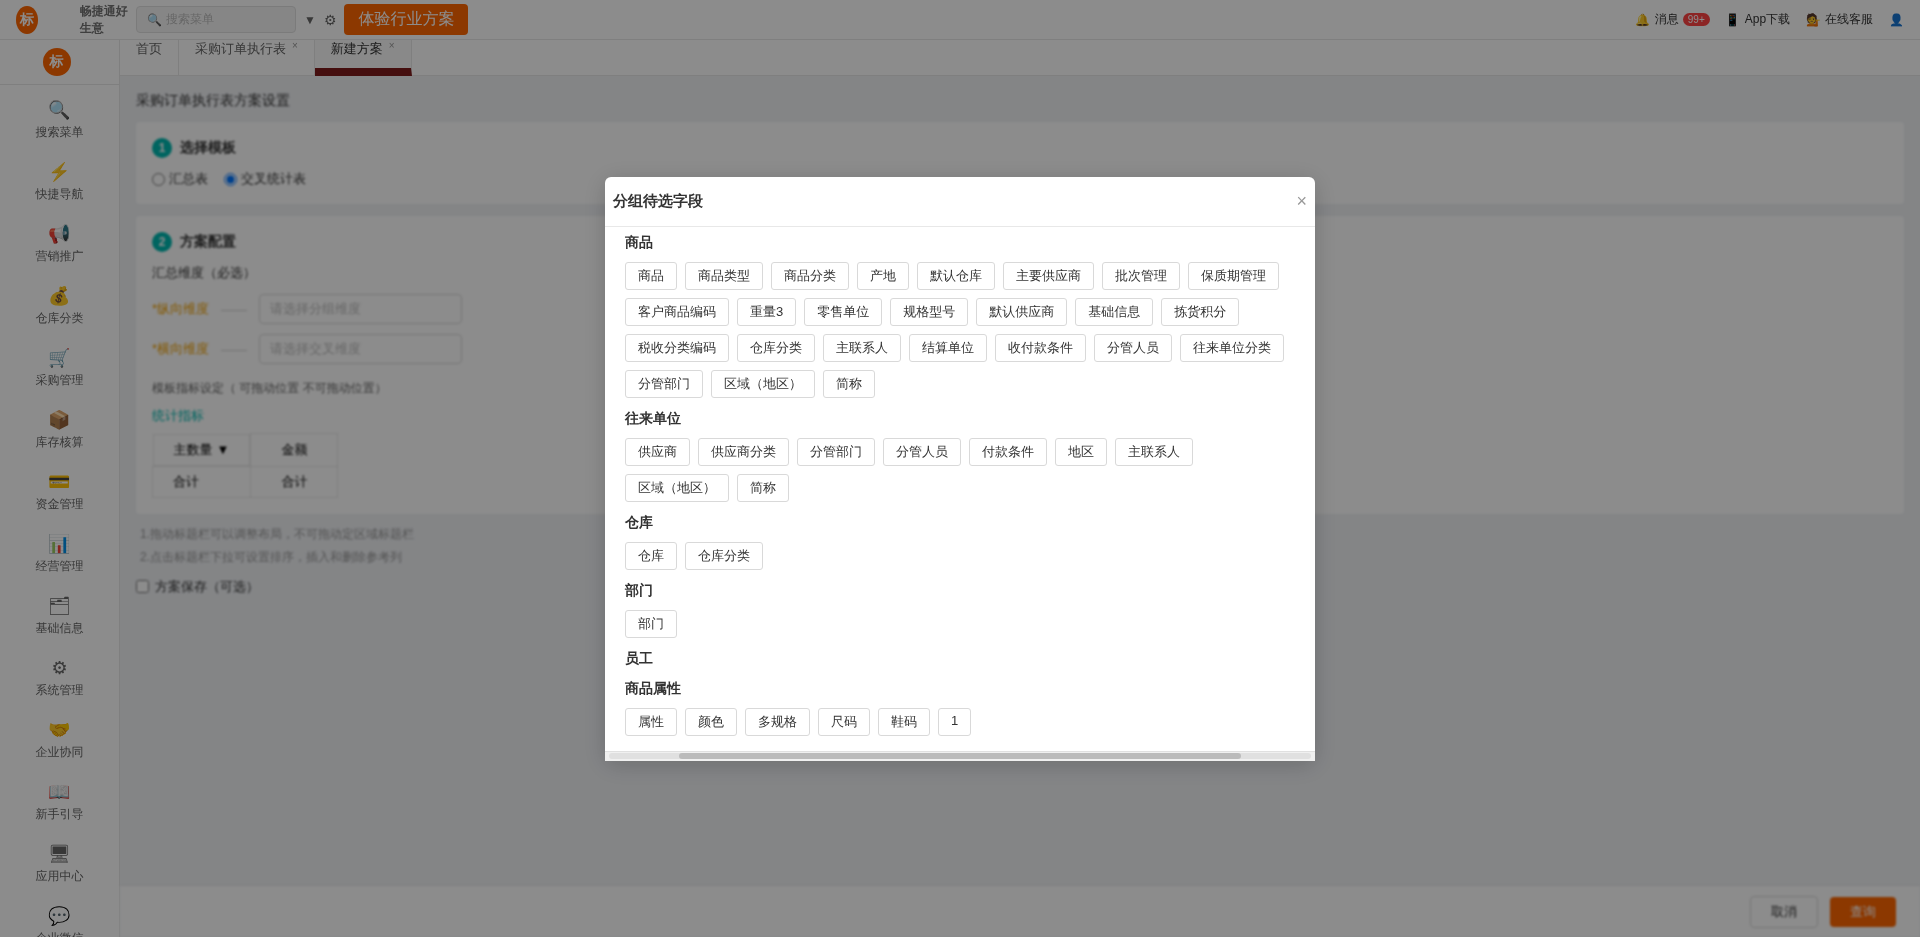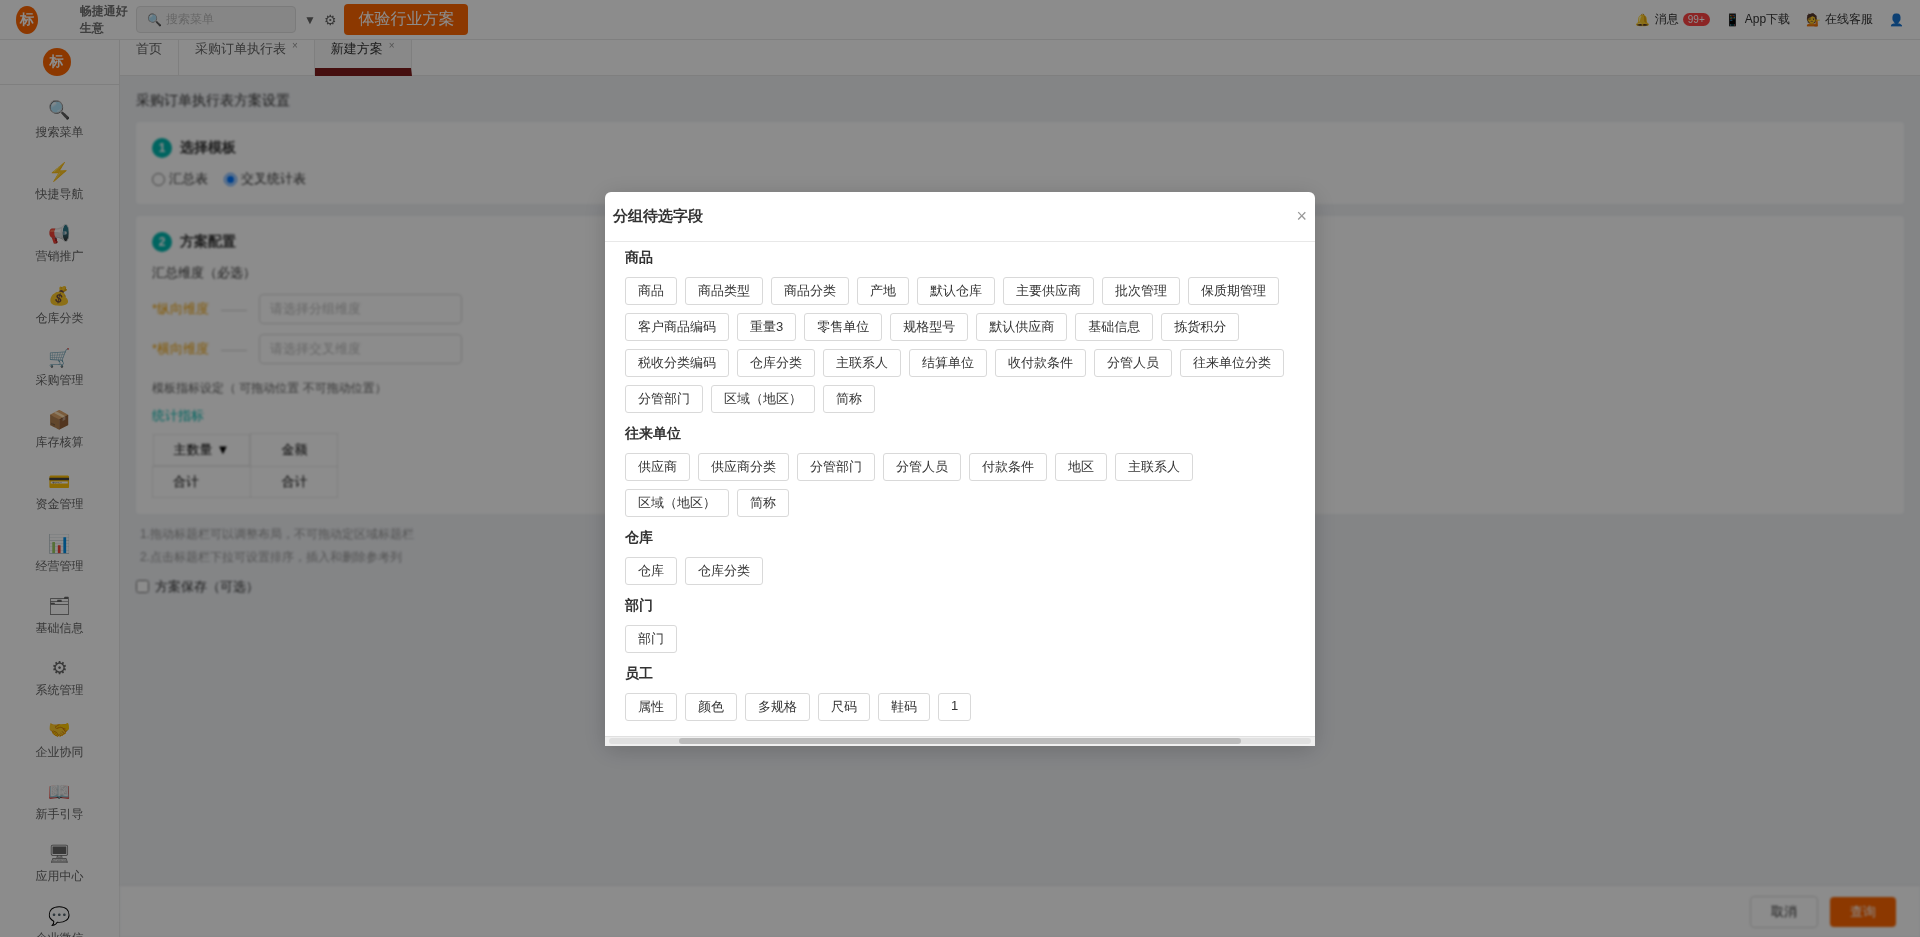--- a/index.html
+++ b/index.html
@@ -570,20 +570,23 @@
         <span>部门</span>
       </div>
       <div class="field-tags">
         <span class="field-tag">部门</span>
       </div>
 
       <div class="field-section-title">
         <span>员工</span>
       </div>
 
+      <div class="field-section-title">
+        <span>商品属性</span>
+      </div>
       <div class="field-tags">
         <span class="field-tag">属性</span>
         <span class="field-tag">颜色</span>
         <span class="field-tag">多规格</span>
         <span class="field-tag">尺码</span>
         <span class="field-tag">鞋码</span>
         <span class="field-tag">1</span>
       </div>
 
     </div>

